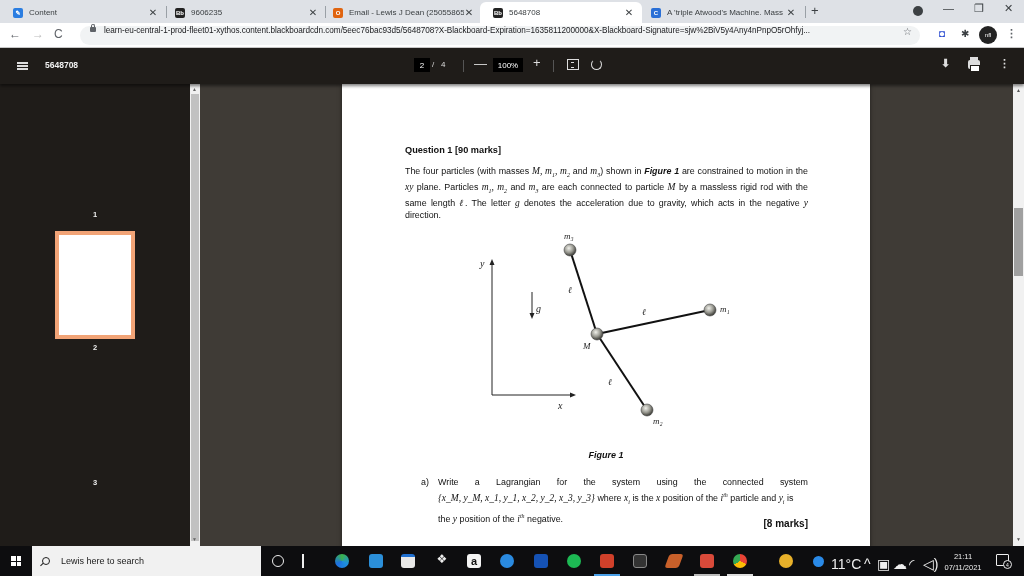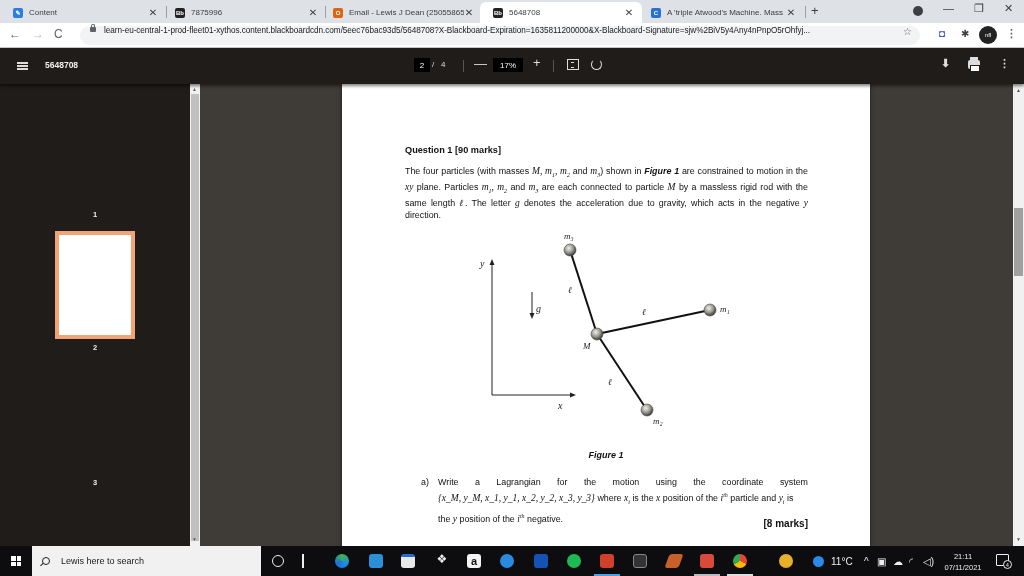--- a/index.html
+++ b/index.html
@@ -81,38 +81,38 @@
   
   .taskbar { position: absolute; left: 0; top: 546px; width: 1024px; height: 30px; background: #0d0d0f; }
   .start { position: absolute; left: 11px; top: 10px; width: 10px; height: 10px; display: grid; grid-template-columns: 4.5px 4.5px; gap: 1px; }
   .start i { background: #fff; display: block; }
   .search-box { position: absolute; left: 32px; top: 0; width: 229px; height: 30px; background: #f1f1f1; display: flex; align-items: center; }
   .search-box .mag { margin-left: 10px; width: 8px; height: 8px; border: 1.3px solid #222; border-radius: 50%; position: relative; }
   .search-box .mag::after { content: ""; position: absolute; left: -3px; top: 6px; width: 4px; height: 1.3px; background: #222; transform: rotate(-45deg); }
   .search-box .ph { margin-left: 11px; font-size: 9px; color: #222; }
   .tb-icon { position: absolute; top: 8px; width: 14px; height: 14px; border-radius: 3px; }
   .tb-underline { position: absolute; top: 28px; height: 2px; width: 26px; }
-  .tray { position: absolute; top: 10px; font-size: 10px; color: #eee; }
+  .tray { position: absolute; top: 10px; font-size: 14px; color: #eee; }
   .clock { position: absolute; left: 943px; top: 5px; width: 40px; text-align: center; color: #eee; font-size: 7.5px; line-height: 11px; }
   .notif { position: absolute; left: 996px; top: 8px; width: 13px; height: 12px; border: 1.3px solid #eee; border-radius: 1px; }
   .notif-badge { position: absolute; left: 1003px; top: 14px; width: 9px; height: 9px; border-radius: 50%; background: #0d0d0f; border: 1px solid #eee; color: #eee; font-size: 5px; display: flex; align-items: center; justify-content: center; }
 </style>
 </head>
 <body>
 
 <div class="tabstrip">
   <div class="tab" style="left:0;width:166px;align-items:center;">
     <span class="favicon" style="background:#2a7de1;">✎</span>
     <span class="label">Content</span>
     <span class="close">✕</span>
   </div>
   <div class="tab-sep" style="left:166px;"></div>
   <div class="tab" style="left:162px;width:164px;">
     <span class="favicon" style="background:#222;">Bb</span>
-    <span class="label">7875996</span>
+    <span class="label">9606235</span>
     <span class="close">✕</span>
   </div>
   <div class="tab-sep" style="left:325px;"></div>
   <div class="tab" style="left:320px;width:162px;">
     <span class="favicon" style="background:#e0640f;">O</span>
     <span class="label">Email - Lewis J Dean (25055865)</span>
     <span class="close">✕</span>
   </div>
   <div class="tab active" style="left:480px;width:162px;">
     <span class="favicon" style="background:#222;">Bb</span>
@@ -148,21 +148,21 @@
 </div>
 
 <div class="pdf-toolbar">
   <div class="hamburger"></div>
   <div class="doc-title">5648708</div>
   <div class="pg-input">2</div>
   <div class="pg-sep">/</div>
   <div class="pg-total">4</div>
   <div class="vdiv" style="left:463px;"></div>
   <div class="zoom-minus">—</div>
-  <div class="zoom-input">17%</div>
+  <div class="zoom-input">100%</div>
   <div class="zoom-plus">+</div>
   <div class="vdiv" style="left:553px;"></div>
   <div class="fit-icon"></div>
   <div class="rotate-icon"></div>
   <div class="download-icon">⬇</div>
   <div class="print-icon"></div>
   <div class="more-icon">⋮</div>
 </div>
 
 <div class="sidebar">
@@ -227,21 +227,21 @@
         <text x="172" y="88">ℓ</text>
         <text x="138" y="158">ℓ</text>
       </g>
     </svg>
 
     <div class="fig-cap"><span>Figure 1</span></div>
 
     <div class="part-a">
       <span class="label">a)</span>
       <div class="text">
-        <span class="first">Write a Lagrangian for the motion using the coordinate system</span>
+        <span class="first">Write a Lagrangian for the system using the connected system</span>
         <div><span class="math">{x_M, y_M, x_1, y_1, x_2, y_2, x_3, y_3}</span><span> where </span><span class="math">x</span><sub class="math" style="font-size:6px">i</sub><span> is the </span><span class="math">x</span><span> position of the </span><span class="math">i</span><sup class="math" style="font-size:6px">th</sup><span> particle and </span><span class="math">y</span><sub class="math" style="font-size:6px">i</sub><span> is</span></div>
         <div><span>the </span><span class="math">y</span><span> position of the </span><span class="math">i</span><sup class="math" style="font-size:6px">th</sup><span> negative.</span></div>
       </div>
     </div>
     <div class="marks">[8 marks]</div>
 
   </div>
 </div>
 
 <div class="v-scroll">

